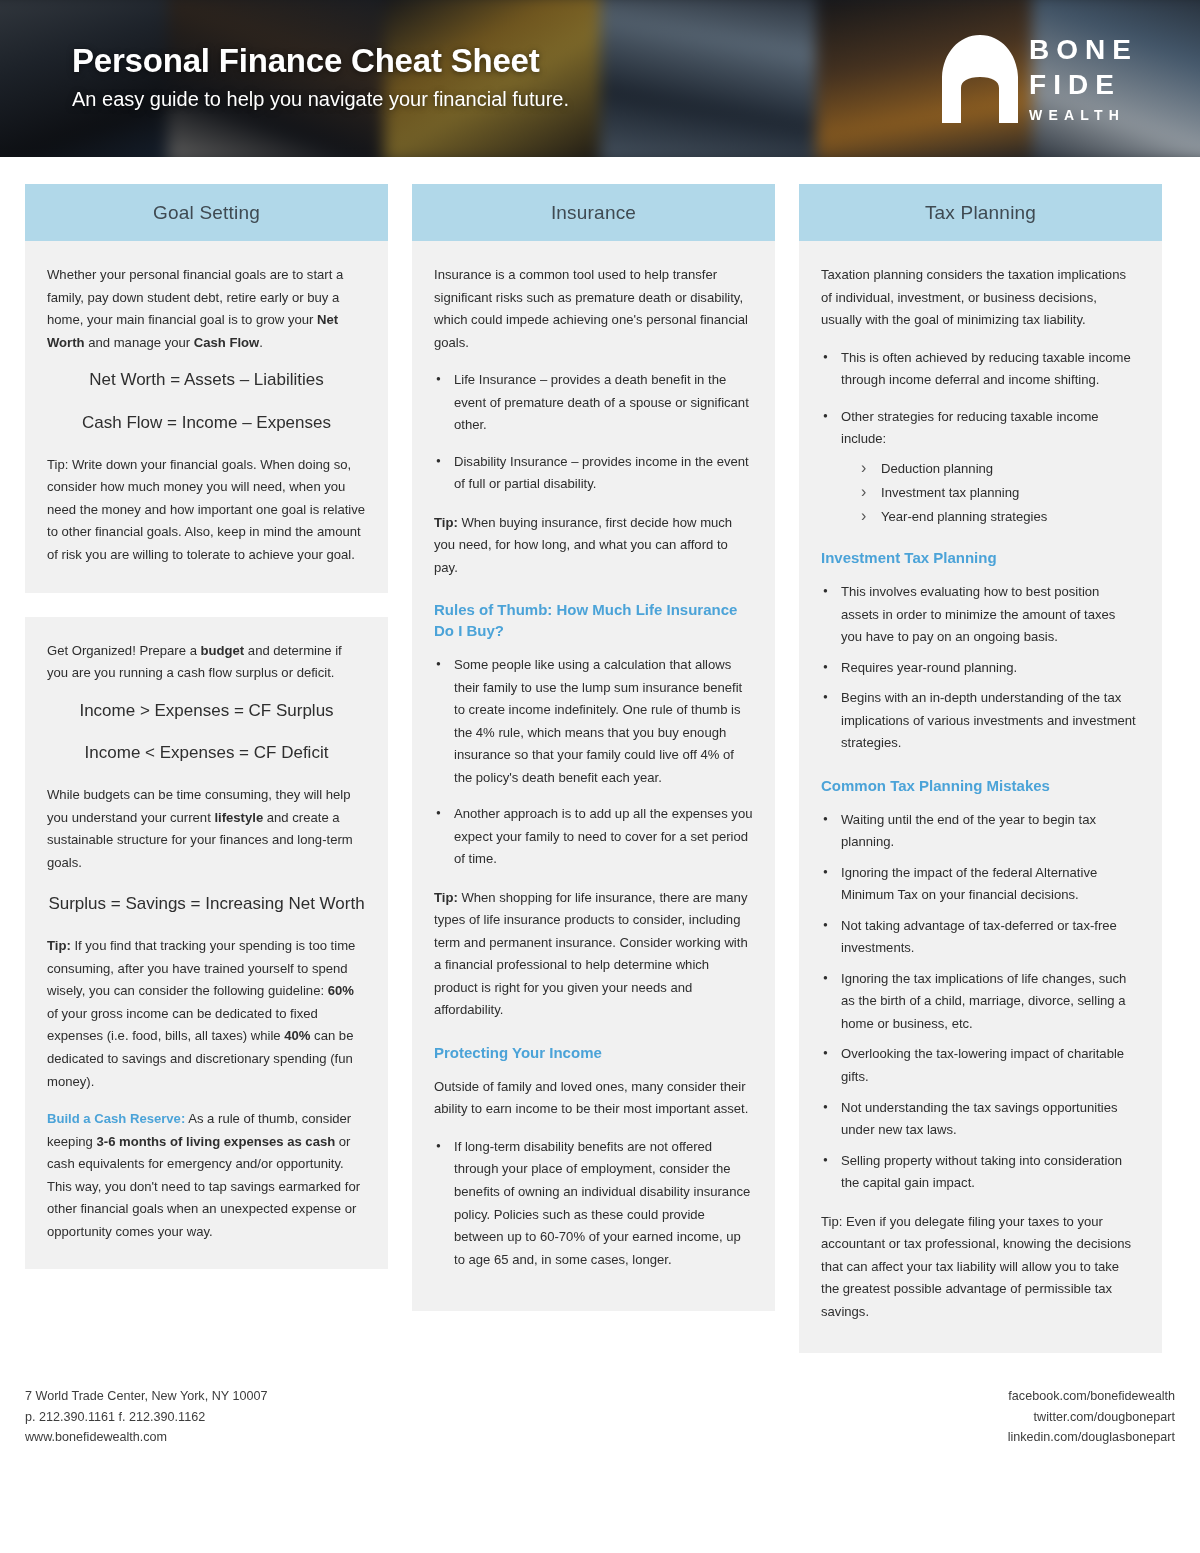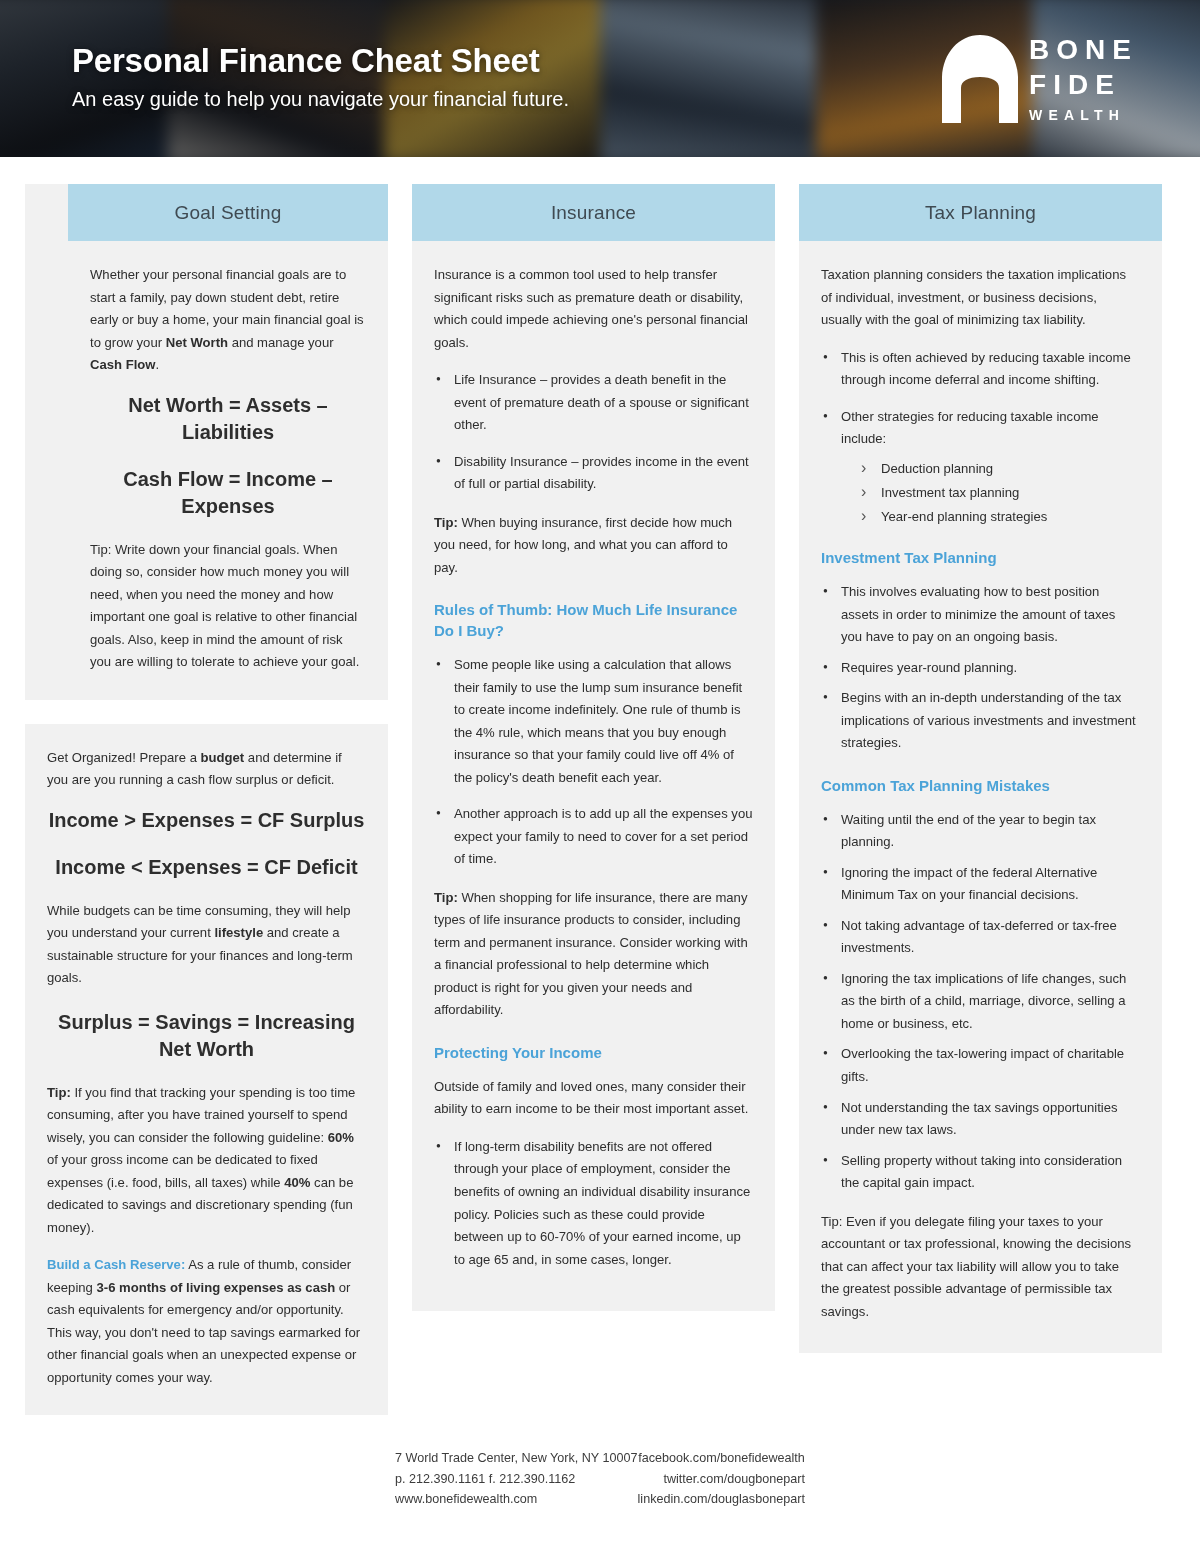--- a/index.html
+++ b/index.html
@@ -120,26 +120,25 @@
   p.para {
     font-size: 13.1px;
     line-height: 1.72;
     color: #2e2e2e;
     margin-bottom: 15px;
   }
   p.para:last-child { margin-bottom: 0; }
   .b { font-weight: bold; }
 
   .formula {
-    font-size: 20px;
+    font-size: 17px;
     color: #2e2e2e;
     text-align: center;
     margin: 17px 0 17px 0;
     line-height: 1.35;
-    font-weight: bold;
   }
   .formula.tight { margin-top: 13px; margin-bottom: 20px; }
   .formula.wide { margin: 19px 0 19px 0; }
 
   .subhead {
     color: #4ba3d8;
     font-size: 15px;
     font-weight: bold;
     line-height: 1.4;
     margin: 20px 0 13px 0;
@@ -184,21 +183,21 @@
     color: #555;
   }
 
   .tip-block { margin-top: 16px; }
 
   
   .footer {
     width: 1200px;
     padding: 33px 25px 0 25px;
     display: flex;
-    justify-content: center;
+    justify-content: space-between;
     align-items: flex-start;
   }
   .footer-left, .footer-right {
     font-size: 12.6px;
     line-height: 1.62;
     color: #3c3c3c;
   }
   .footer-right { text-align: right; }
   .footer-left div, .footer-right div { white-space: nowrap; }
 </style>
@@ -231,21 +230,21 @@
       </div>
     </div>
   </div>
 </div>
 
 <div class="sheet">
   <div class="columns">
 
     <div class="col col-1">
 
-      <div class="card" style="margin-bottom:24px;padding-left:43px;">
+      <div class="card" style="margin-bottom:24px;">
         <div class="card-head">
           <span class="card-head-title">Goal Setting</span>
         </div>
         <div class="card-body">
           <p class="para"><span>Whether your personal financial goals are to start a family, pay down student debt, retire early or buy a home, your main financial goal is to grow your <b>Net Worth</b> and manage your <b>Cash Flow</b>.</span></p>
           <div class="formula tight">Net Worth = Assets – Liabilities</div>
           <div class="formula wide">Cash Flow = Income – Expenses</div>
           <p class="para">Tip: Write down your financial goals. When doing so, consider how much money you will need, when you need the money and how important one goal is relative to other financial goals. Also, keep in mind the amount of risk you are willing to tolerate to achieve your goal.</p>
         </div>
       </div>

